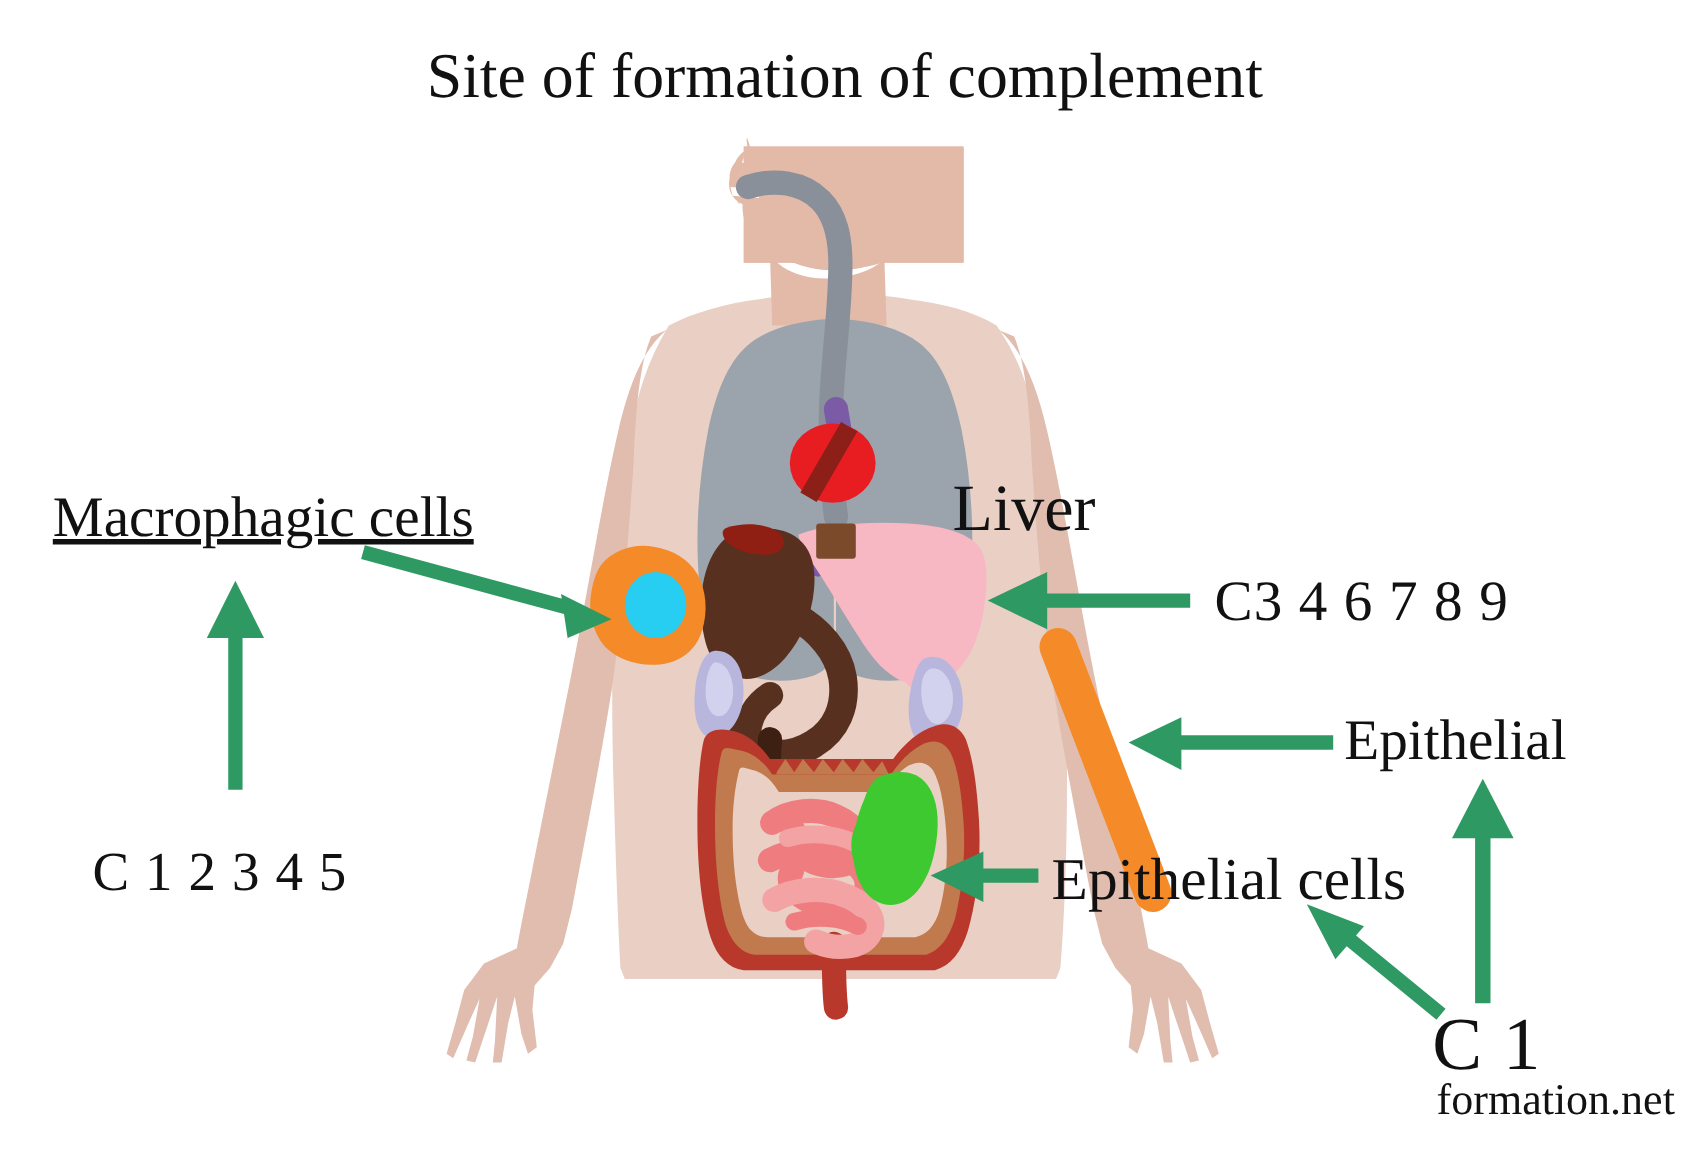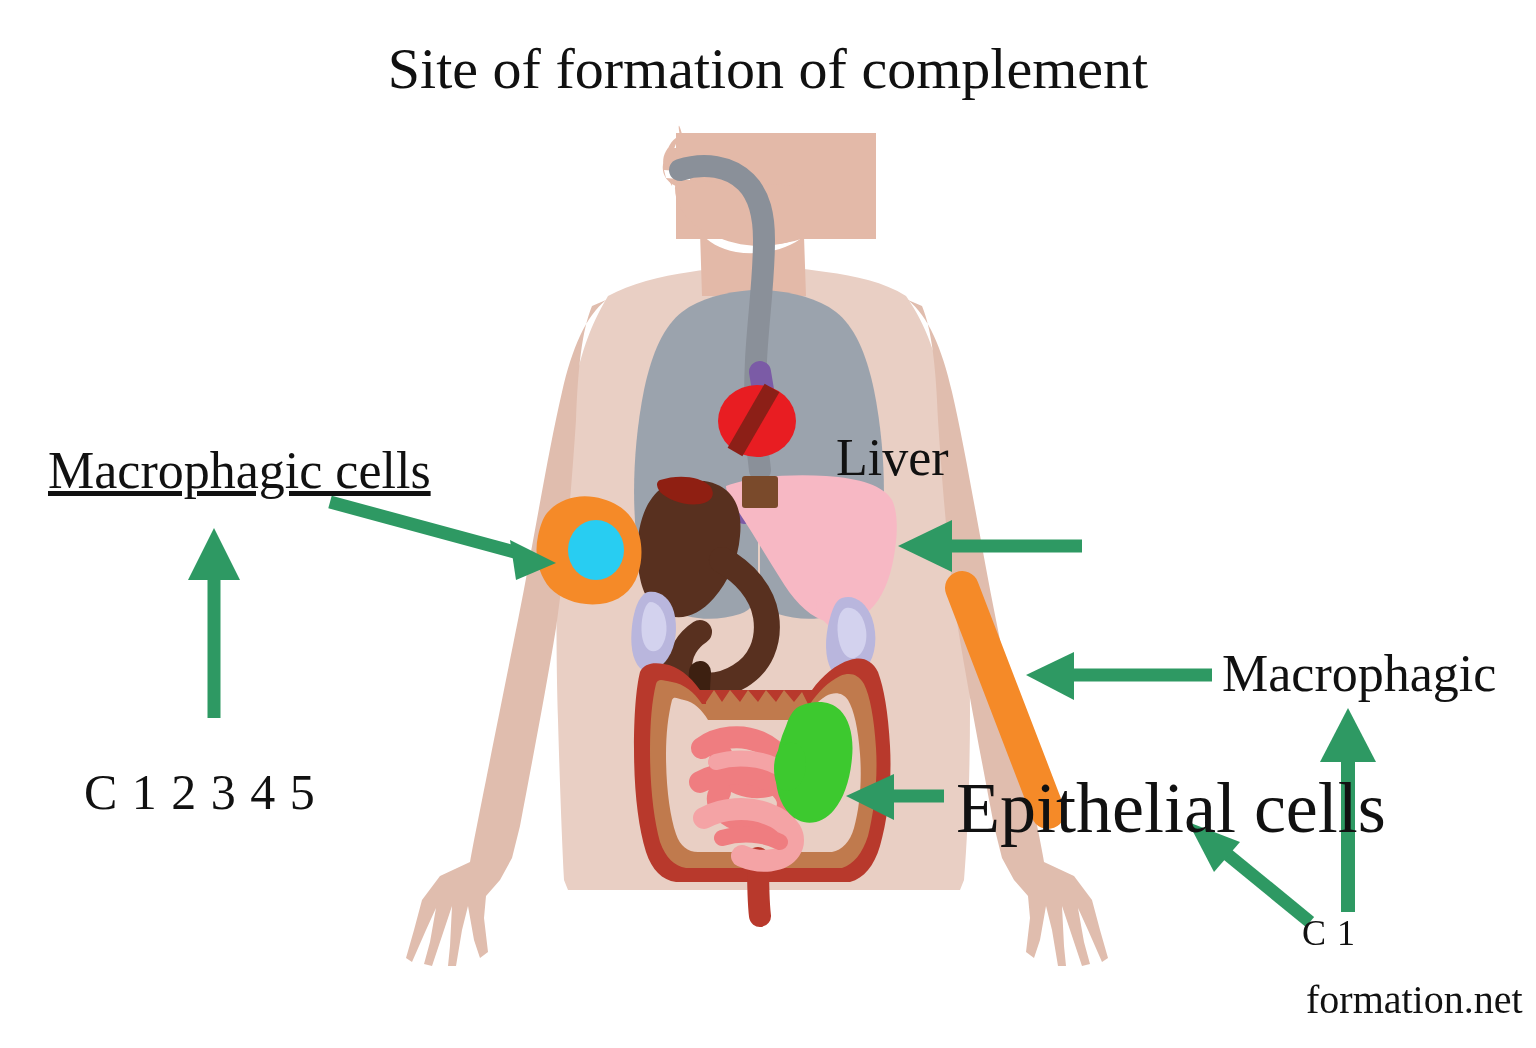--- a/index.html
+++ b/index.html
@@ -38,25 +38,25 @@
   }
   #title {
     left: 0; top: 40px;
     width: 1536px;
     text-align: center;
     font-size: 58px;
   }
   #lbl-macrophagic { left: 48px;  top: 445px; font-size: 52px; text-decoration: underline; }
   #lbl-c12345     { left: 84px;  top: 735px; font-size: 50px; letter-spacing: 1px; margin-top: 32px; }
   #lbl-factors    { left: 44px;  top: 798px; font-size: 50px; letter-spacing: 1px; }
-  #lbl-liver      { left: 836px; top: 432px; font-size: 52px; }
+  #lbl-liver      { left: 866px; top: 432px; font-size: 60px; }
   #lbl-c346789    { left: 1104px;top: 522px; font-size: 52px; letter-spacing: 1px; }
   #lbl-fibroblast { left: 1222px;top: 648px; font-size: 52px; }
-  #lbl-epithelial { left: 956px; top: 772px; font-size: 72px; }
-  #lbl-c1         { left: 1302px;top: 915px; font-size: 36px; letter-spacing: 1px; }
+  #lbl-epithelial { left: 956px; top: 772px; font-size: 54px; }
+  #lbl-c1         { left: 1302px;top: 915px; font-size: 68px; letter-spacing: 1px; }
   #lbl-watermark  { left: 1306px;top: 980px; font-size: 40px; }
 </style>
 </head>
 <body>
 
 <div id="stage">
 
   <svg id="figure" viewBox="0 0 1536 1048" xmlns="http://www.w3.org/2000/svg">
     <defs>
       <marker id="ah" markerWidth="6" markerHeight="6" refX="3" refY="3" orient="auto">
@@ -272,22 +272,23 @@
 
   <div class="lbl" id="title">Site of formation of complement</div>
 
   <div class="lbl" id="lbl-macrophagic">Macrophagic cells</div>
 
   <div class="lbl" id="lbl-c12345">C 1 2 3 4 5</div>
 
 
   <div class="lbl" id="lbl-liver">Liver</div>
 
-
-  <div class="lbl" id="lbl-fibroblast">Macrophagic</div>
+  <div class="lbl" id="lbl-c346789">C3 4 6 7 8 9</div>
+
+  <div class="lbl" id="lbl-fibroblast">Epithelial</div>
 
   <div class="lbl" id="lbl-epithelial">Epithelial cells</div>
 
   <div class="lbl" id="lbl-c1">C 1</div>
 
   <div class="lbl" id="lbl-watermark">formation.net</div>
 
 </div>
 
 </body></html>

